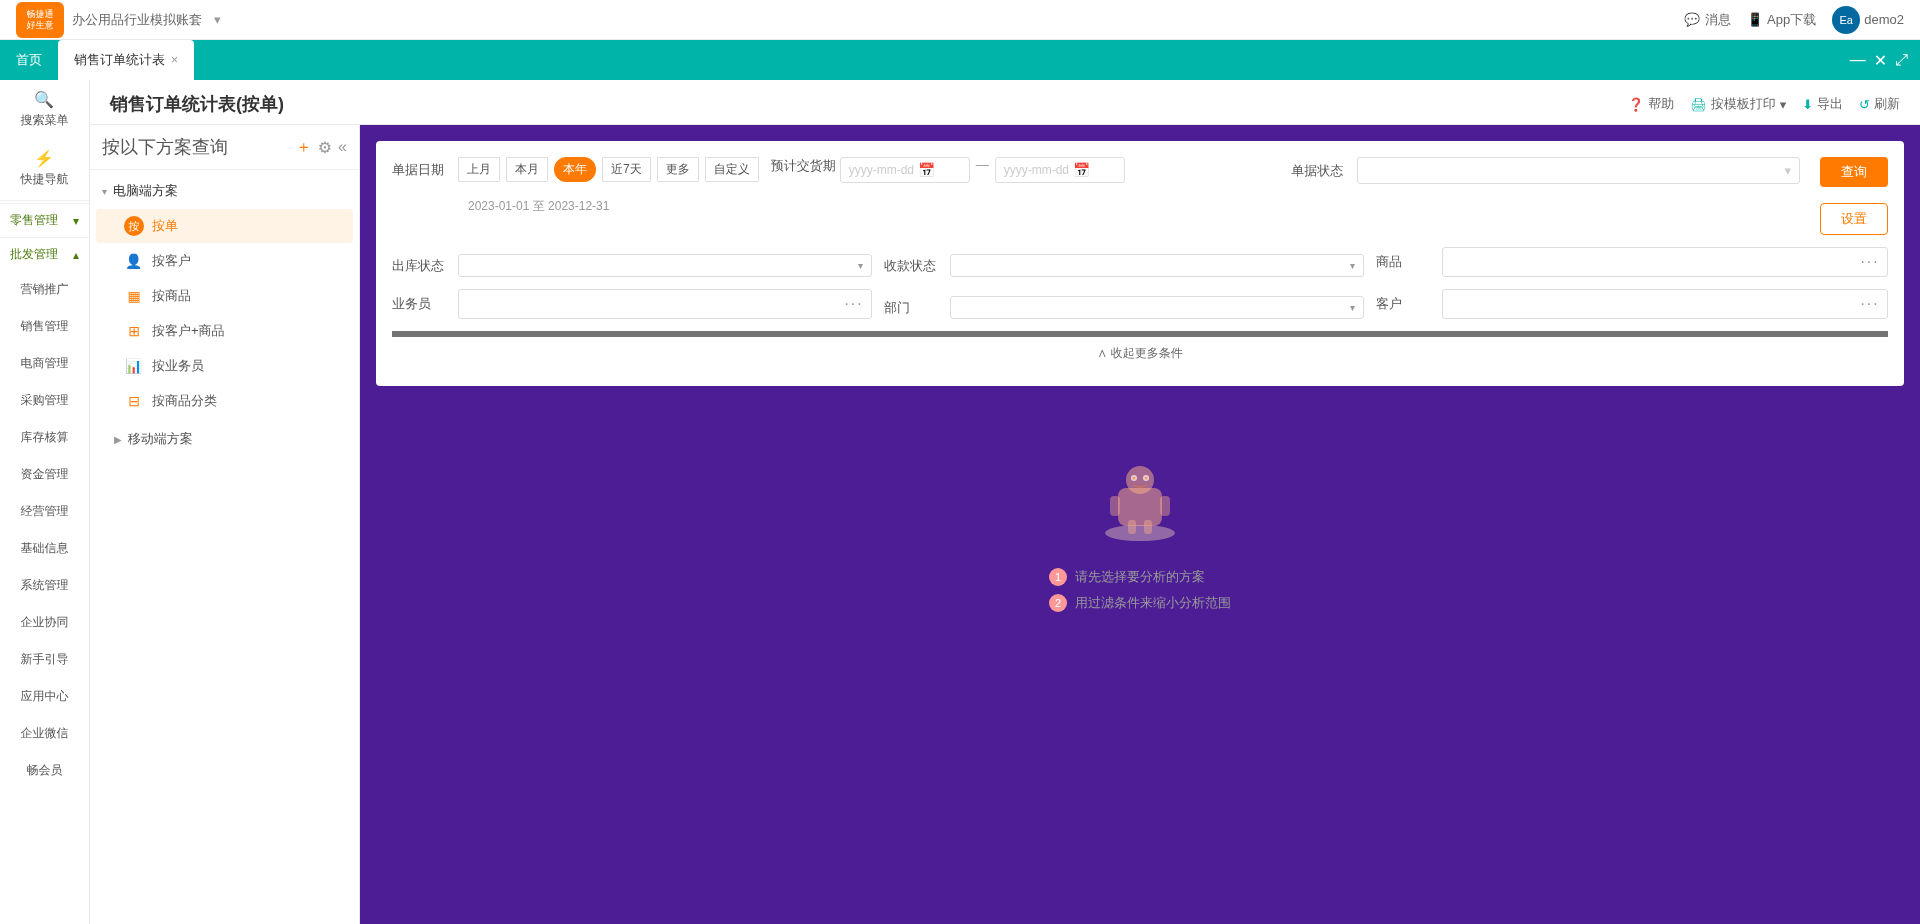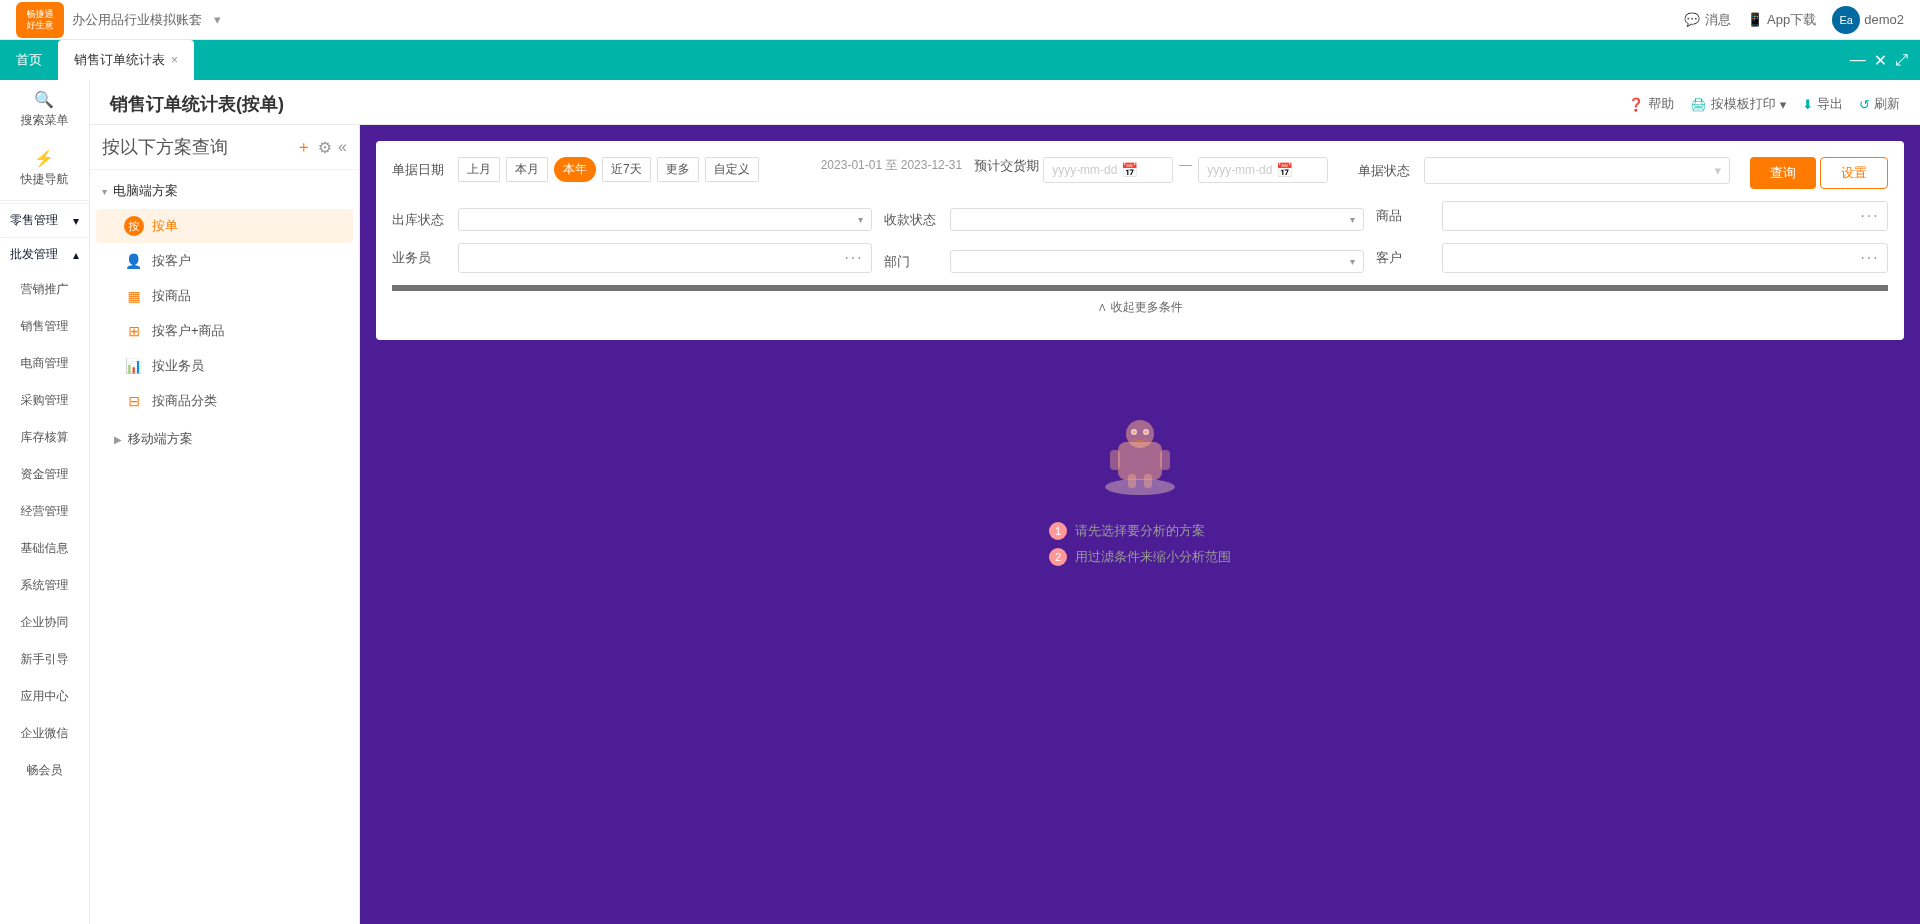--- a/index.html
+++ b/index.html
@@ -27,21 +27,21 @@
 
     
     .main-content { display: flex; flex: 1; overflow: hidden; }
 
     
     .sidebar { width: 90px; background: #fff; border-right: 1px solid #e8e8e8; display: flex; flex-direction: column; flex-shrink: 0; overflow-y: auto; }
     .sidebar-divider { height: 1px; background: #f0f0f0; margin: 2px 0; }
     .sidebar-item { padding: 10px 8px; text-align: center; cursor: pointer; color: #555; font-size: 12px; display: flex; flex-direction: column; align-items: center; gap: 3px; }
     .sidebar-item .icon { font-size: 16px; }
     .sidebar-item-group { display: flex; align-items: center; justify-content: space-between; padding: 8px 10px; cursor: pointer; font-size: 12px; color: #555; border-top: 1px solid #f0f0f0; }
-    .sidebar-item-group.active { color: #0f172a; }
+    .sidebar-item-group.active { color: #4d7c0f; }
 
     
     .page-area { flex: 1; display: flex; flex-direction: column; overflow: hidden; background: #4c1d95; }
 
     
     .page-header { background: #fff; padding: 12px 20px 8px; border-bottom: 1px solid #e8e8e8; display: flex; align-items: center; justify-content: space-between; flex-shrink: 0; }
     .page-title { font-size: 18px; font-weight: bold; color: #333; }
     .page-header-actions { display: flex; align-items: center; gap: 16px; }
     .page-header-action { display: flex; align-items: center; gap: 4px; cursor: pointer; color: #666; font-size: 13px; }
     .page-header-action .icon { color: #00b4aa; }
@@ -71,40 +71,40 @@
     
     .right-panel { flex: 1; overflow-y: auto; padding: 16px; }
 
     
     .filter-area { background: #fff; border-radius: 4px; padding: 16px; margin-bottom: 12px; }
     .filter-row { display: flex; align-items: flex-end; gap: 12px; margin-bottom: 12px; flex-wrap: wrap; }
     .filter-row:last-child { margin-bottom: 0; }
     .filter-label { color: #555; font-size: 13px; white-space: nowrap; min-width: 60px; }
     .date-btn { padding: 3px 8px; border: 1px solid #ddd; border-radius: 1px; cursor: pointer; font-size: 12px; color: #555; background: #fff; }
     .date-btn.active { background: #ff7a00; color: #fff; border-color: #ff7a00; border-radius: 12px; }
-    .date-range-text { font-size: 12px; color: #999; margin-left: 0; }
+    .date-range-text { font-size: 12px; color: #999; margin-left: 16px; }
     .filter-select { flex: 1; border: 1px solid #ddd; border-radius: 3px; padding: 5px 8px; font-size: 13px; color: #999; outline: none; display: flex; align-items: center; justify-content: space-between; cursor: pointer; }
     .filter-select .arrow { color: #999; font-size: 10px; }
     .filter-dots { color: #999; cursor: pointer; font-size: 16px; letter-spacing: 1px; }
 
     .collapse-bar { text-align: center; padding: 8px; border-top: 6px solid #737373; cursor: pointer; color: #666; font-size: 12px; }
 
     
     .action-btn { padding: 6px 20px; border-radius: 4px; font-size: 13px; cursor: pointer; border: none; }
     .action-btn.primary { background: #ff7a00; color: #fff; }
     .action-btn.secondary { background: #fff; color: #ff7a00; border: 1px solid #ff7a00; }
 
     
     .empty-state { display: flex; flex-direction: column; align-items: center; justify-content: center; padding: 60px 20px; }
     .empty-state-img { width: 100px; height: 90px; position: relative; margin-bottom: 20px; }
     .empty-state-tips { display: flex; flex-direction: column; gap: 8px; }
     .empty-state-tip { display: flex; align-items: center; gap: 8px; font-size: 13px; color: #999; }
     .tip-num { width: 18px; height: 18px; border-radius: 50%; background: #ff9999; color: #fff; font-size: 11px; display: flex; align-items: center; justify-content: center; flex-shrink: 0; }
 
-    .filter-actions-col { display: flex; flex-direction: row; gap: 4px; margin-left: 8px; }
+    .filter-actions-col { display: flex; flex-direction: column; gap: 16px; margin-left: 8px; }
 
     .date-input-box { border: 1px solid #ddd; border-radius: 3px; padding: 4px 8px; font-size: 12px; color: #ccc; display: flex; align-items: center; gap: 4px; min-width: 130px; }
     .date-input-box .cal-icon { color: #ff7a00; font-size: 14px; }
     .date-dash { color: #999; margin: 0 2px; }
 
     .status-select { flex: 1; border: 1px solid #ddd; border-radius: 3px; padding: 5px 8px; font-size: 13px; color: #ccc; outline: none; display: flex; align-items: center; justify-content: space-between; cursor: pointer; min-width: 240px; }
   </style>
 </head>
 <body>
 
@@ -289,21 +289,21 @@
           <span>移动端方案</span>
         </div>
       </div>
 
       <div class="right-panel">
 
         <div class="filter-area">
 
           <div class="filter-row" style="align-items:flex-start;">
 
-            <div style="display:flex;flex-direction:row;gap:2px;min-width:320px;">
+            <div style="display:flex;flex-direction:column;gap:16px;min-width:320px;">
               <div style="display:flex;align-items:center;gap:6px;">
                 <span class="filter-label">单据日期</span>
                 <button class="date-btn">上月</button>
                 <button class="date-btn">本月</button>
                 <button class="date-btn active">本年</button>
                 <button class="date-btn">近7天</button>
                 <button class="date-btn">更多</button>
                 <button class="date-btn">自定义</button>
               </div>
               <div style="padding-left:60px;">

